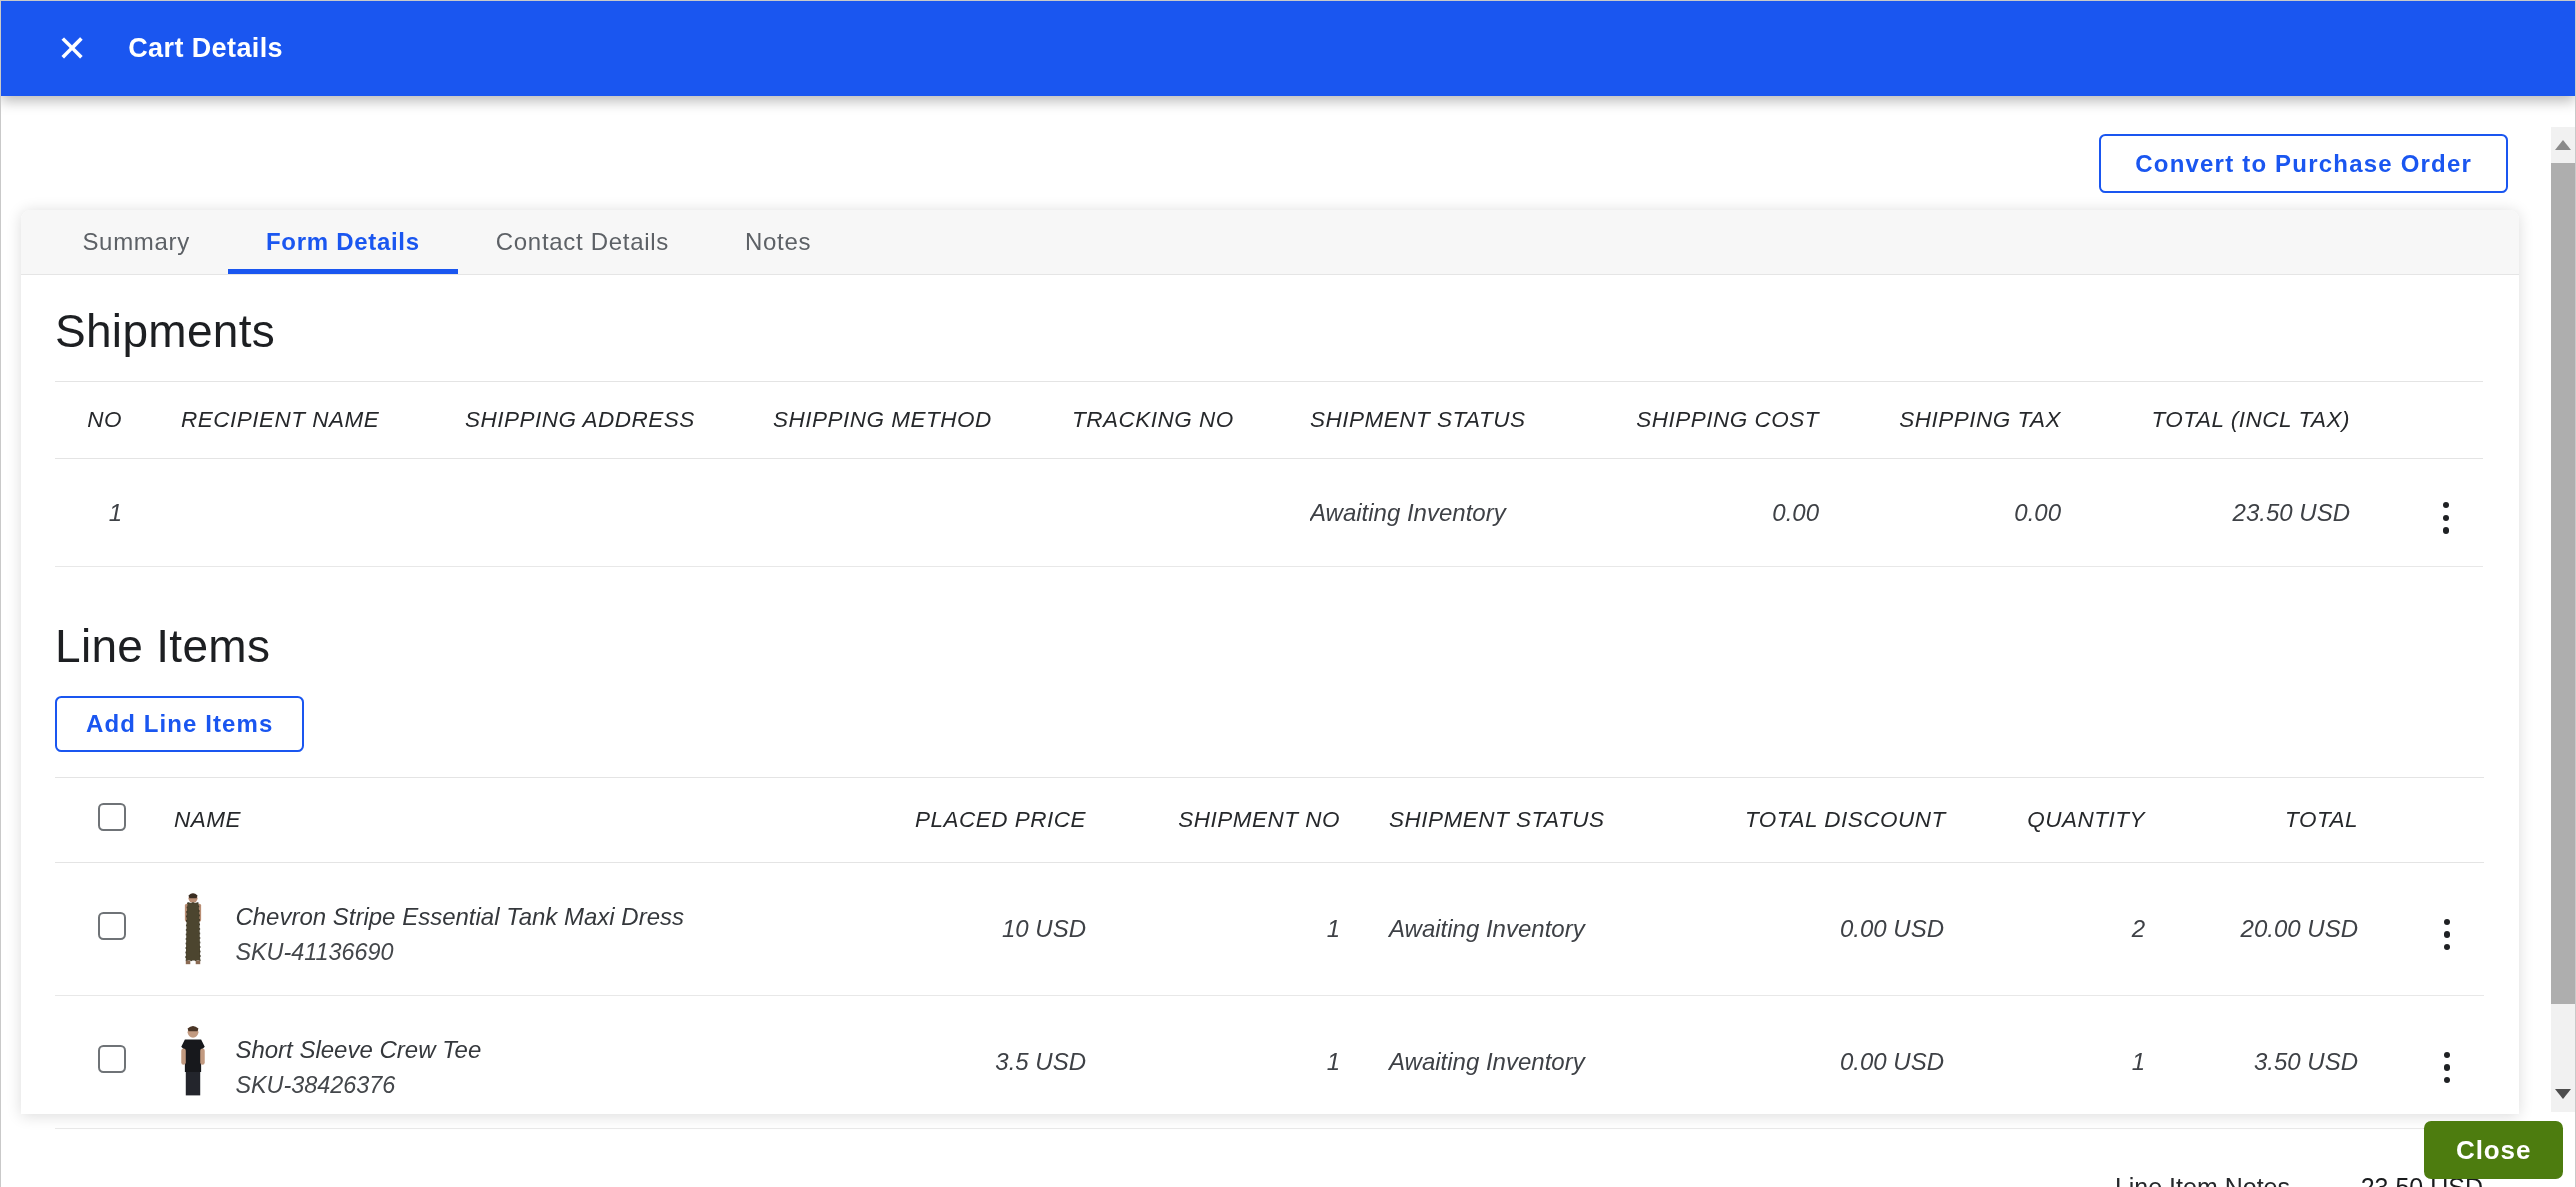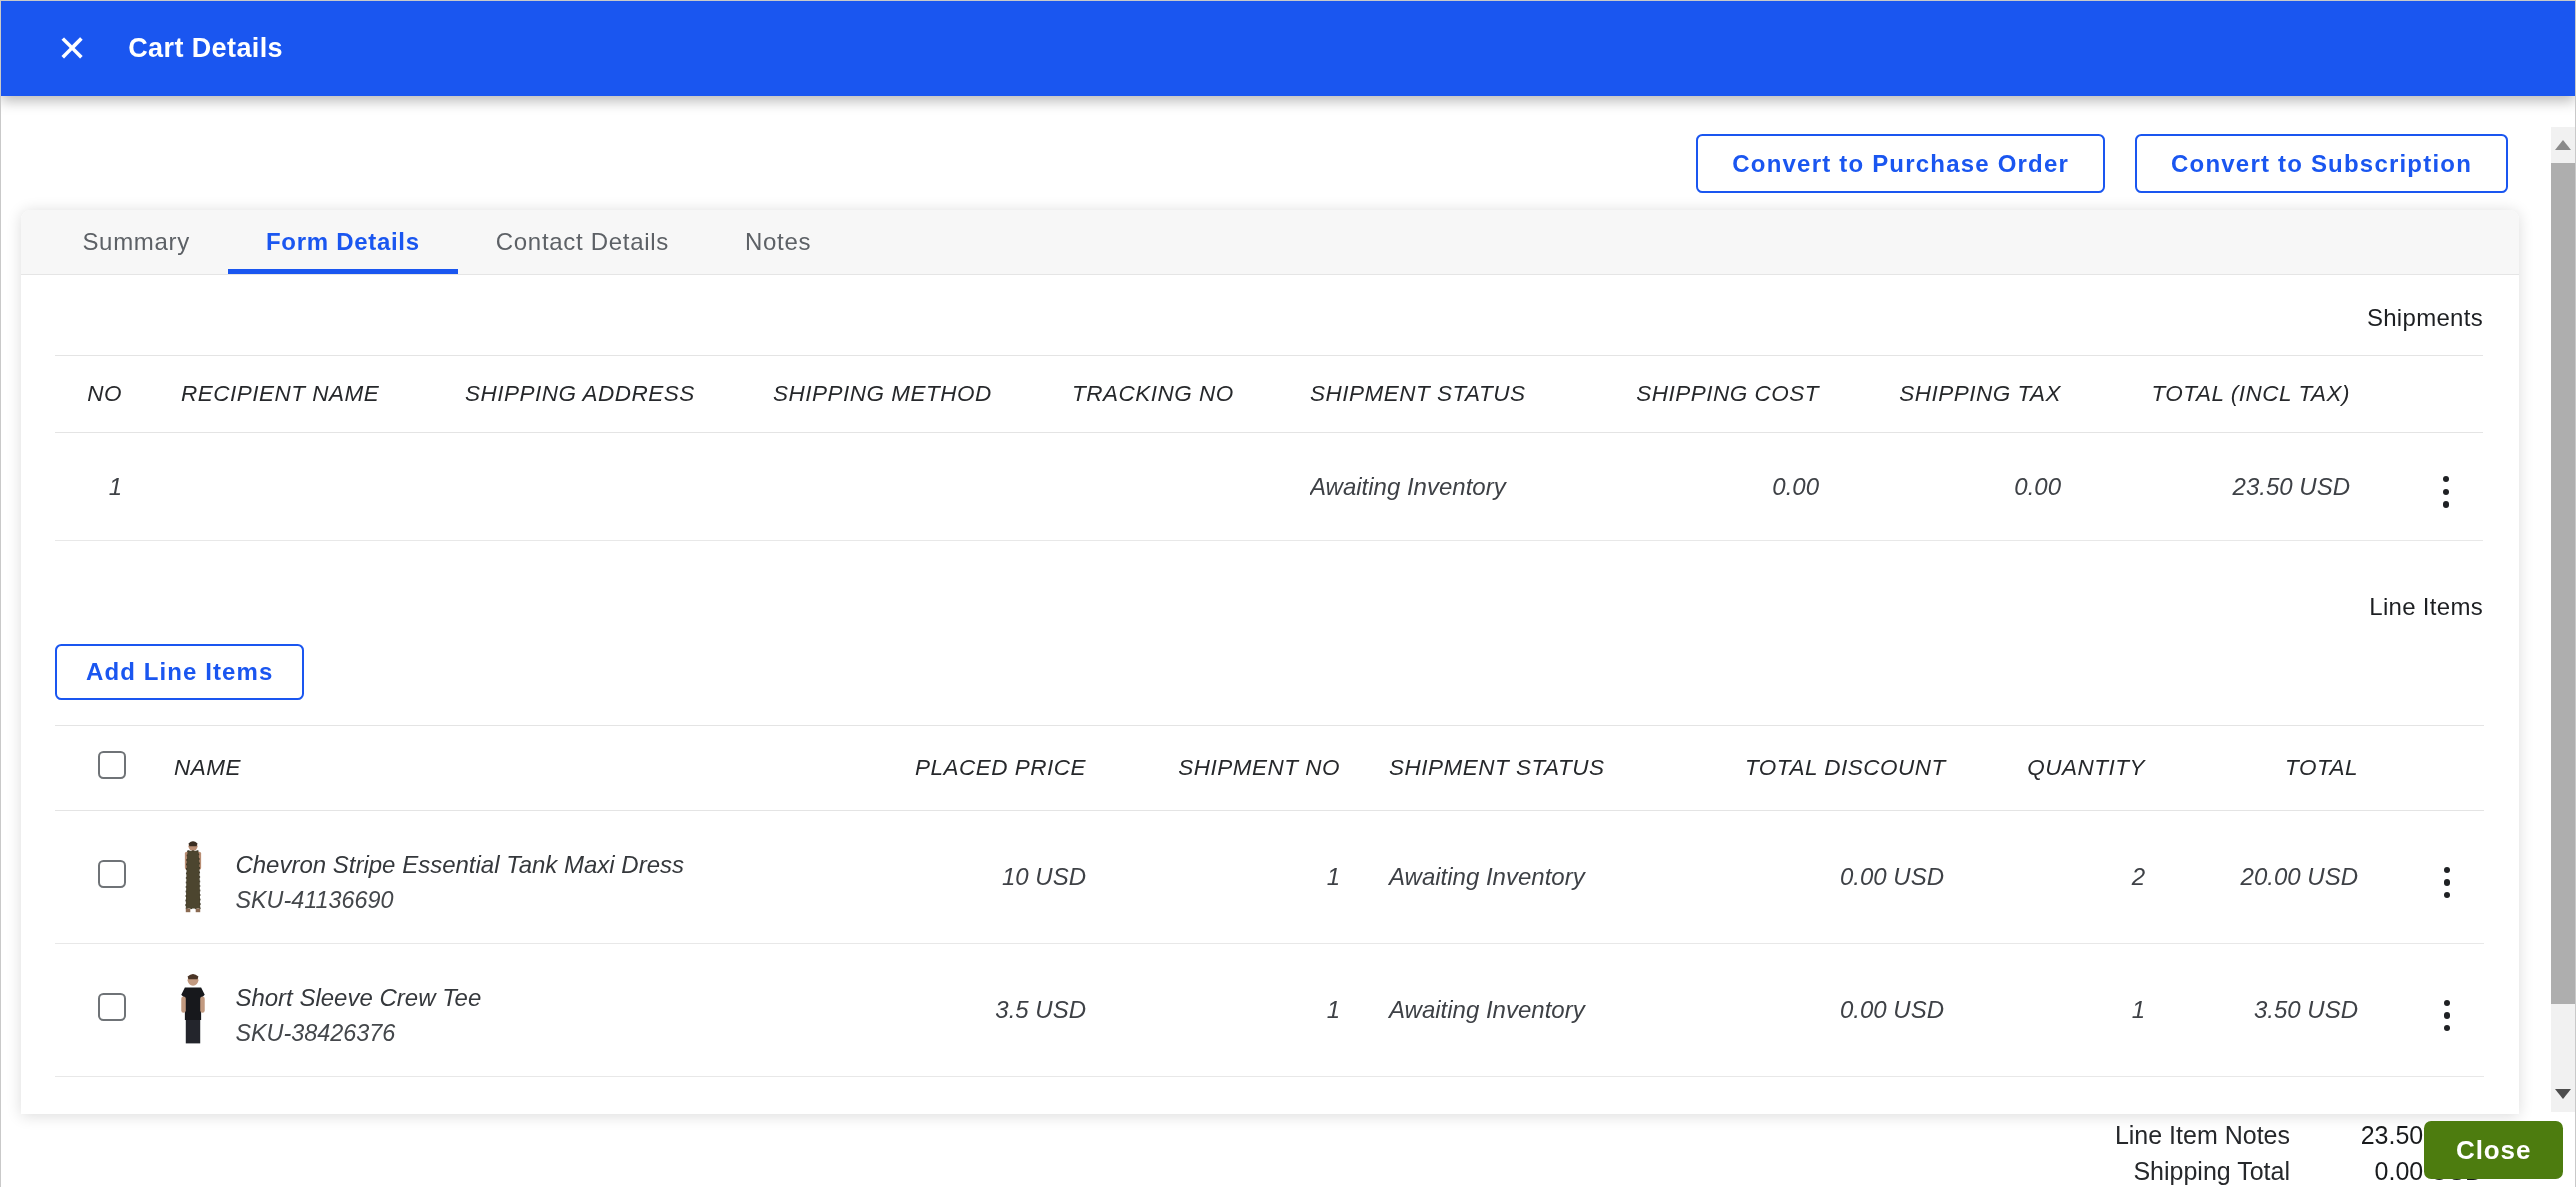--- a/index.html
+++ b/index.html
@@ -69,24 +69,23 @@
   }
   .tab.active { color: #1a56f0; font-weight: 700; }
   .tab.active::after {
     content: ""; position: absolute; left: 0; right: 0; bottom: 0;
     height: 5.4px; background: #1a56f0;
   }
 
   .content { padding: 0 36px 0 34px; }
 
   h2.section-title {
-    font-size: 24px; font-weight: 500; color: #1d1f22;
+    font-size: 46px; font-weight: 500; color: #1d1f22;
     letter-spacing: 0.3px;
     margin: 29px 0 23.4px 0;
-    text-align: right;
   }
 
   
   table { width: 2428px; border-collapse: collapse; table-layout: fixed; }
   table { border-top: 0.9px solid #e4e4e4; font-style: italic; }
   th {
     font-size: 22.5px; font-weight: 500; color: #26282b;
     letter-spacing: 0.5px; text-transform: uppercase;
     padding: 25px 0; border-bottom: 0.9px solid #e4e4e4;
     text-align: left; white-space: nowrap;
@@ -175,21 +174,20 @@
 </head>
 <body>
 
 <div class="topbar">
   <span class="close-x">✕</span>
   <span class="title">Cart Details</span>
 </div>
 
 <div class="actions-row">
   <button class="btn-outline">Convert to Purchase Order</button>
-  <button class="btn-outline">Convert to Subscription</button>
 </div>
 
 <div class="card">
 
   <div class="tabbar">
     <div class="tab">Summary</div>
     <div class="tab active">Form Details</div>
     <div class="tab">Contact Details</div>
     <div class="tab">Notes</div>
   </div>

